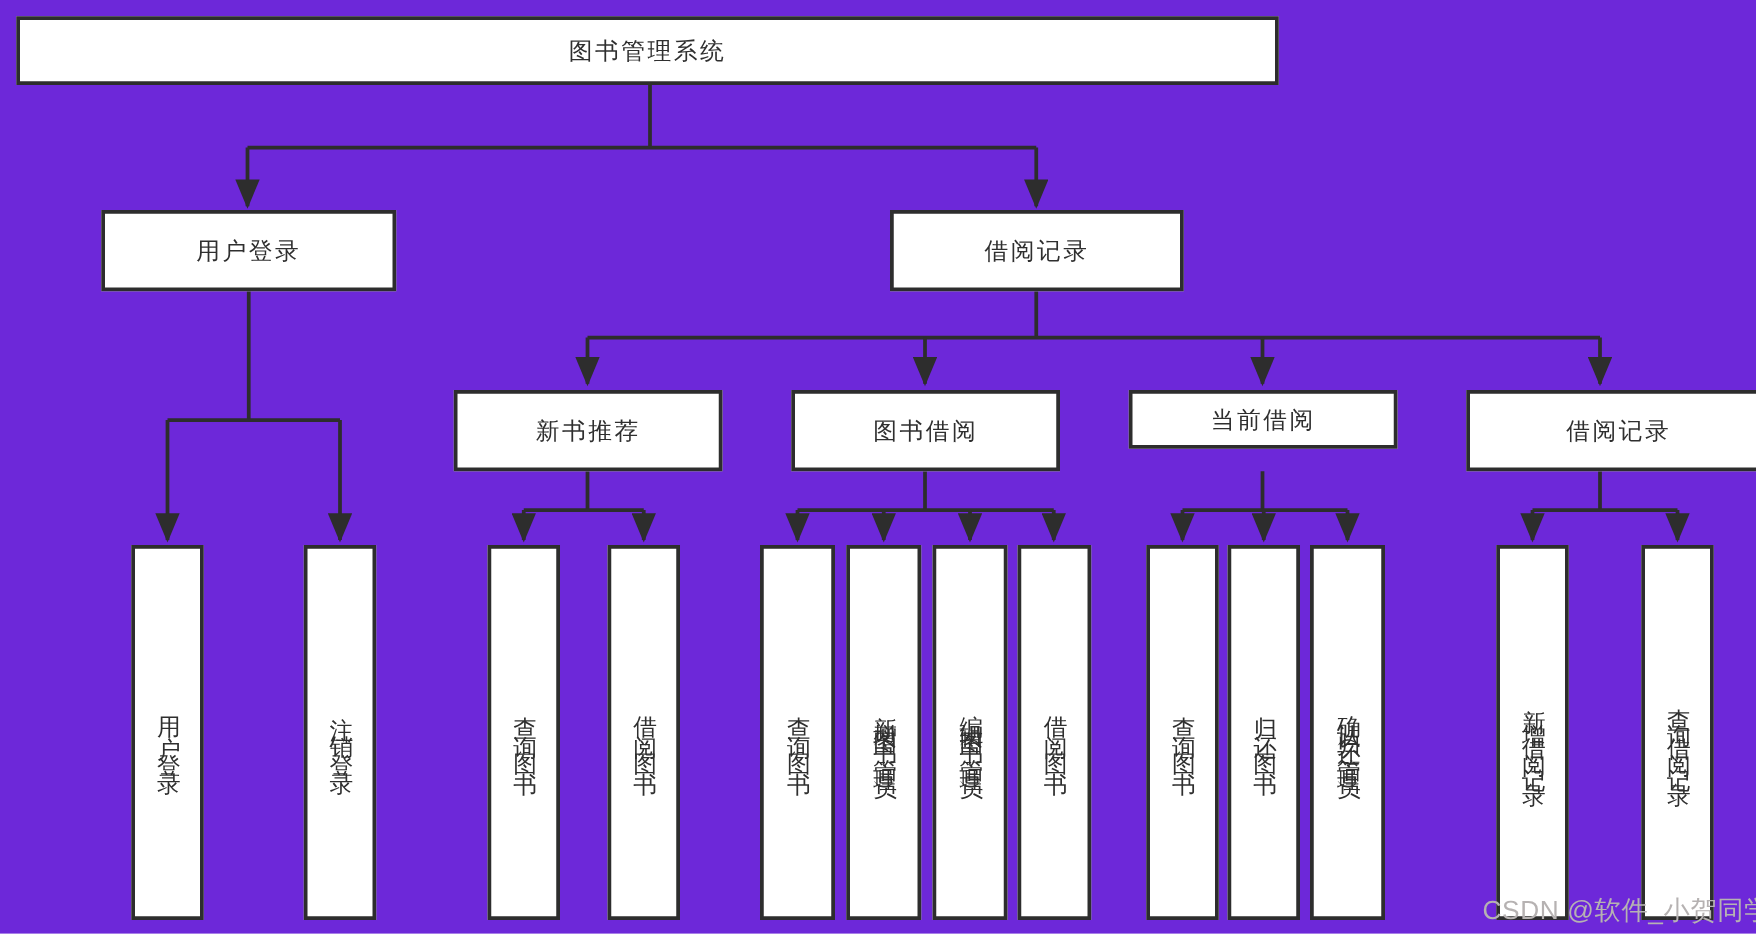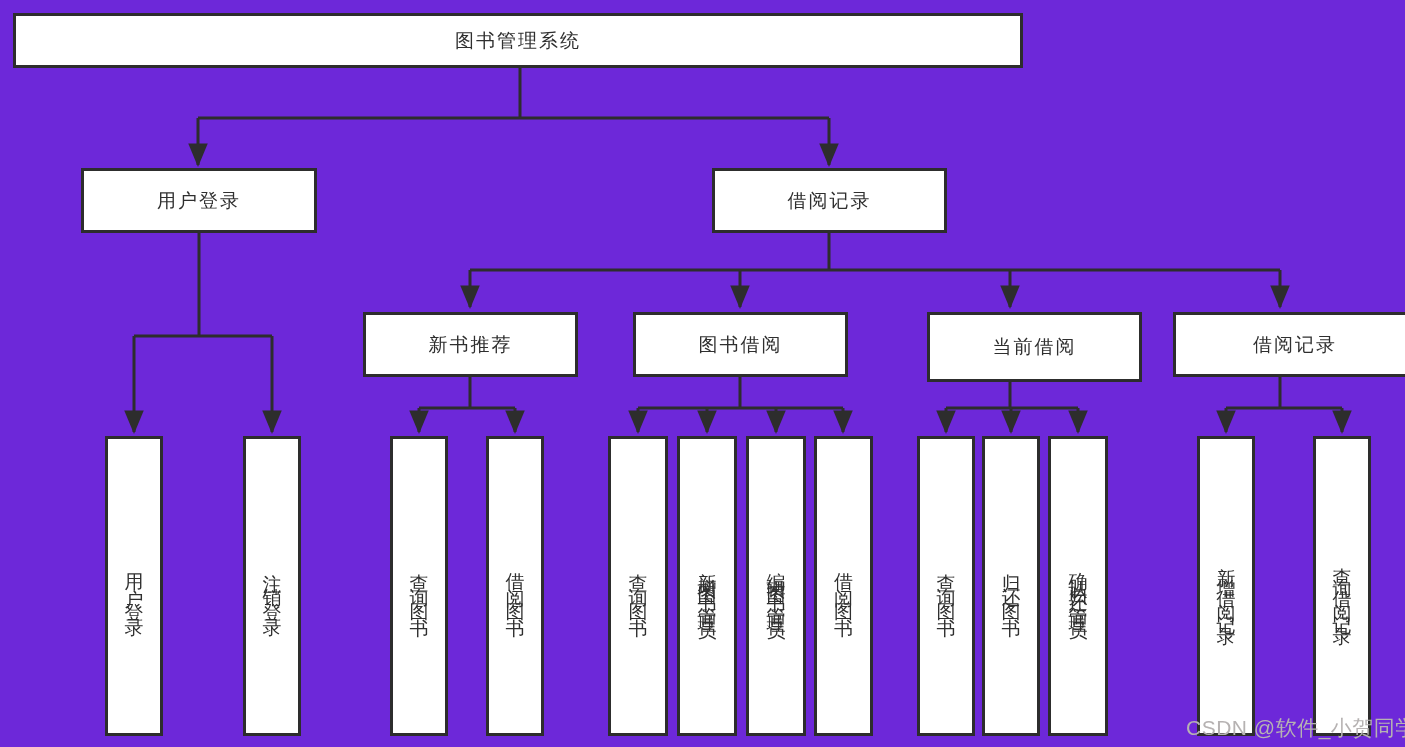--- a/index.html
+++ b/index.html
@@ -30,21 +30,21 @@
     white-space: nowrap;
   }
   
   .n-root { left: 13px; top: 13px; width: 1010px; height: 55px; }
   
   .n-user { left: 81px;  top: 168px; width: 236px; height: 65px; }
   .n-mgmt { left: 712px; top: 168px; width: 235px; height: 65px; }
   
   .n-rec { left: 363px;  top: 312px; width: 215px; height: 65px; }
   .n-bor { left: 633px;  top: 312px; width: 215px; height: 65px; }
-  .n-cur { left: 903px;  top: 312px; width: 215px; height: 70px; margin-left: 24px; }
+  .n-cur { left: 903px;  top: 312px; width: 215px; height: 47px; }
   .n-log { left: 1173px; top: 312px; width: 244px; height: 65px; }
   
   .leaf {
     top: 436px;
     width: 58px;
     height: 300px;
     writing-mode: vertical-rl;
     text-orientation: mixed;
     letter-spacing: 15px;
     padding-top: 4px;

